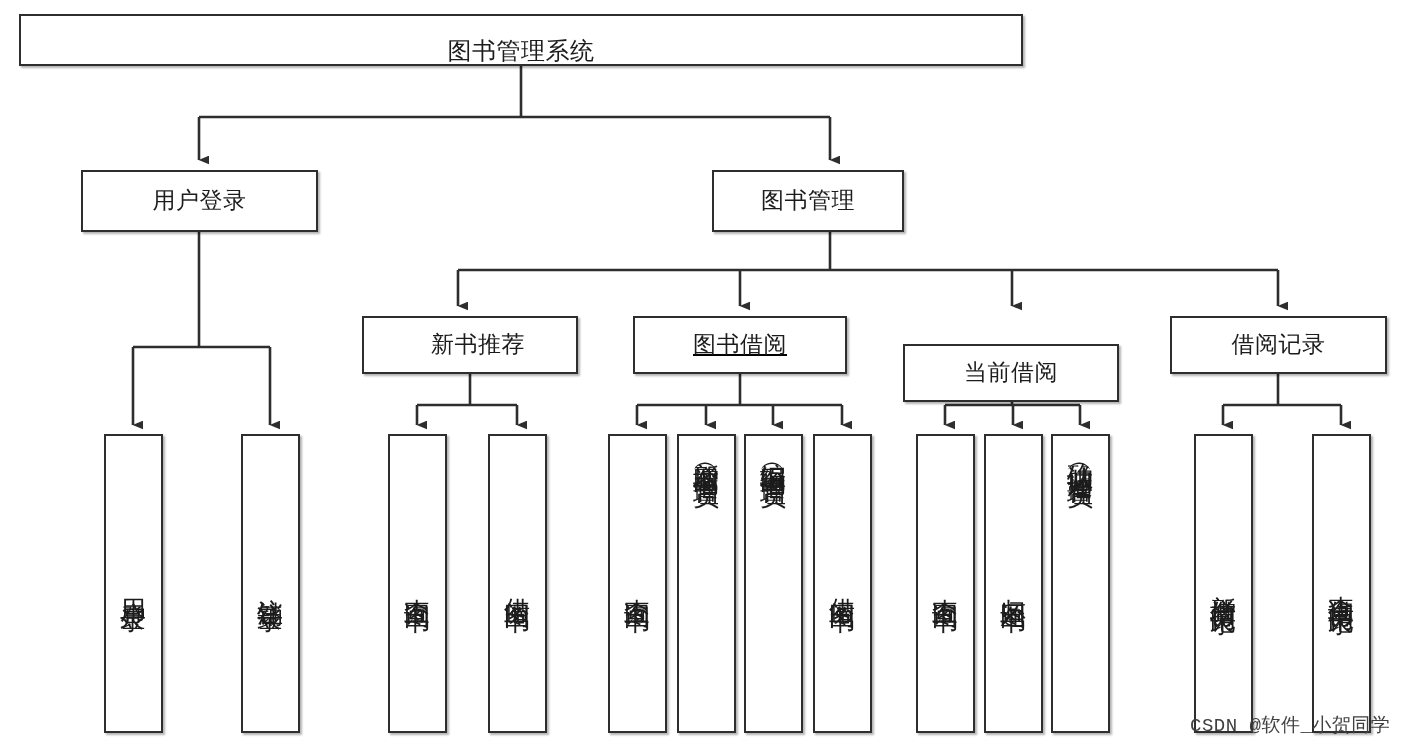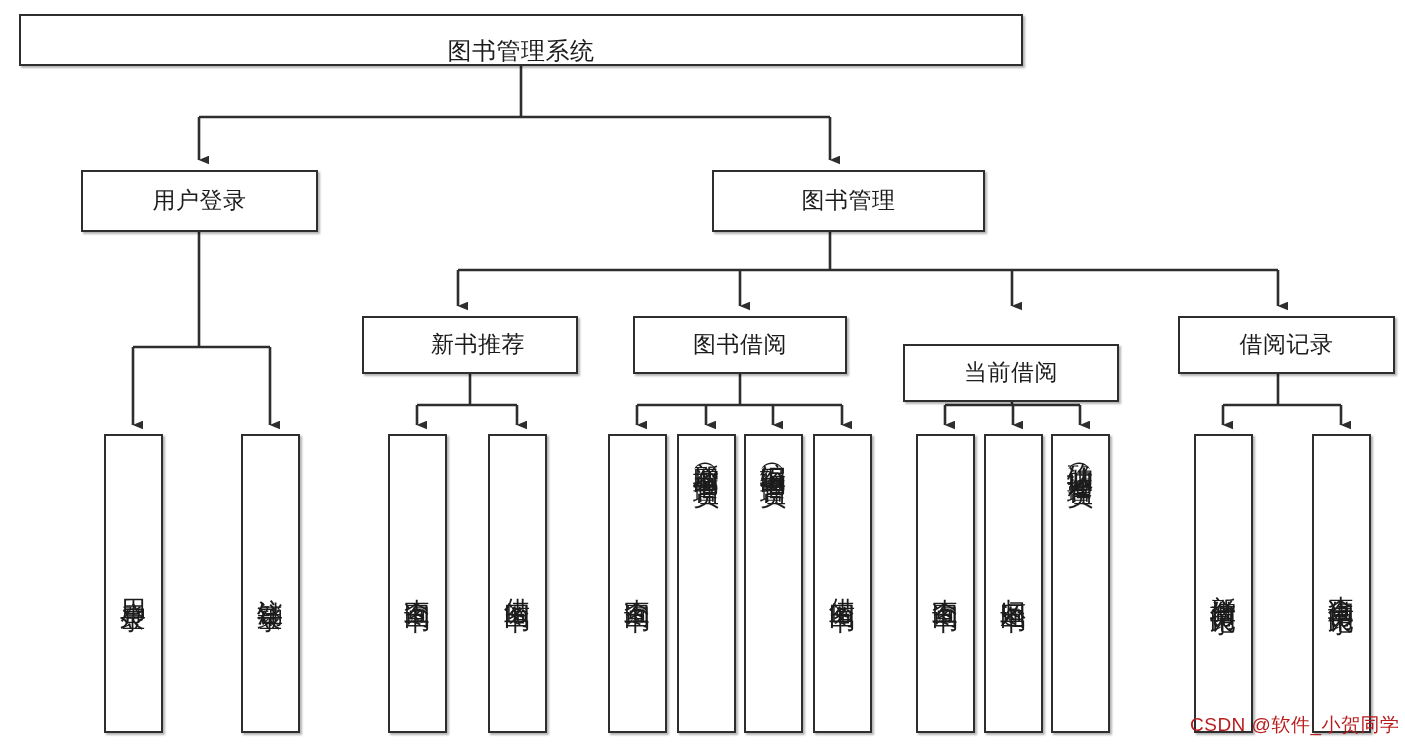--- a/index.html
+++ b/index.html
@@ -58,25 +58,25 @@
   }
   .v-node.top-align{
     align-items:flex-start;
     padding-top:6px;
   }
   .watermark{
     position:absolute;
     left:1190px;
     top:712px;
     font-size:19px;
-    color:#b91c1c;
+    color:#404040;
     letter-spacing:0.5px;
     white-space:nowrap;
     z-index:5;
-    font-family:Liberation Sans, sans-serif;
+    font-family:Liberation Mono, monospace;
   }
 </style>
 </head>
 <body>
 
 <div id="canvas">
 
   <svg id="wires" viewBox="0 0 1405 747" xmlns="http://www.w3.org/2000/svg">
     <defs>
       <marker id="arrow" markerWidth="9" markerHeight="11" refX="4.5" refY="10.4" orient="auto" markerUnits="userSpaceOnUse">
@@ -128,37 +128,37 @@
   </svg>
 
   <div class="node h-node" id="node-root" style="left:19px; top:14px; width:1004px; height:52px;">
     <span class="txt">图书管理系统</span>
   </div>
 
   <div class="node h-node" style="left:81px; top:170px; width:237px; height:62px;">
     <span class="txt">用户登录</span>
   </div>
 
-  <div class="node h-node" style="left:712px; top:170px; width:273px; height:62px;">
+  <div class="node h-node" style="left:712px; top:170px; width:192px; height:62px;">
     <span class="txt">图书管理</span>
   </div>
 
   <div class="node h-node" style="left:362px; top:316px; width:216px; height:58px;padding-left:16px;">
     <span class="txt">新书推荐</span>
   </div>
 
-  <div class="node h-node" style="left:633px; top:316px; width:214px; height:58px;">
+  <div class="node h-node" style="left:633px; top:316px; width:214px; height:58px;text-decoration:underline;">
     <span class="txt">图书借阅</span>
   </div>
 
   <div class="node h-node" style="left:903px; top:316px; width:216px; height:58px;margin-top:28px;">
     <span class="txt">当前借阅</span>
   </div>
 
-  <div class="node h-node" style="left:1170px; top:316px; width:217px; height:58px;margin-left:8px;">
+  <div class="node h-node" style="left:1170px; top:316px; width:217px; height:58px;">
     <span class="txt">借阅记录</span>
   </div>
 
   <div class="node v-node" style="left:104px; top:434px; width:59px; height:299px;">
     <span class="txt">用户登录</span>
   </div>
 
   <div class="node v-node" style="left:241px; top:434px; width:59px; height:299px;">
     <span class="txt">注销登录</span>
   </div>

